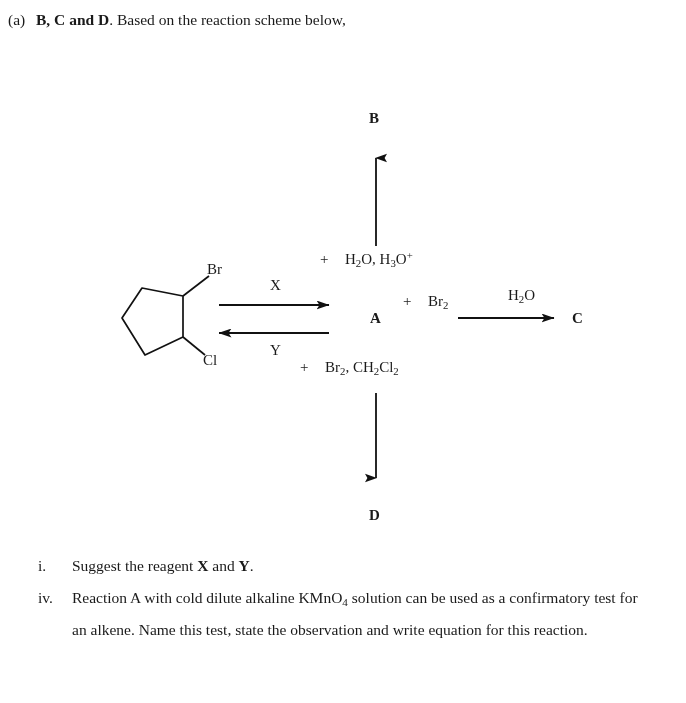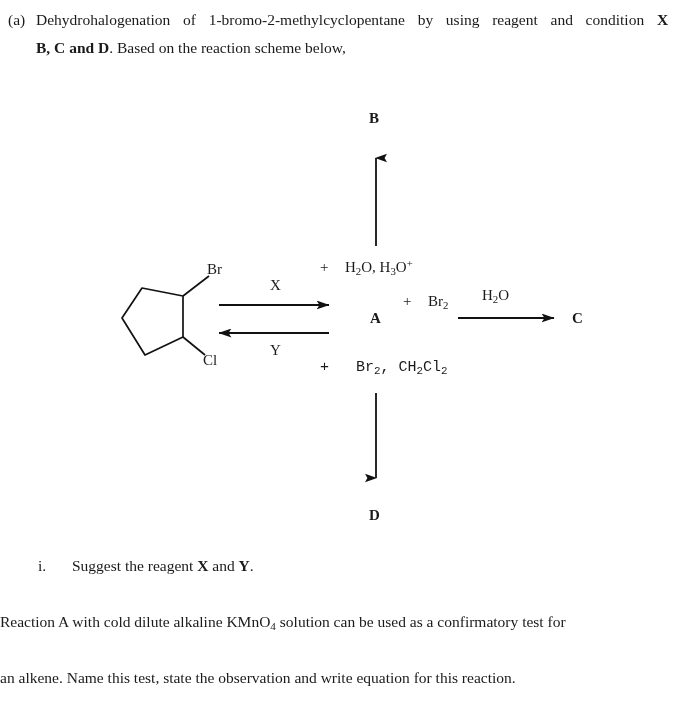--- a/index.html
+++ b/index.html
@@ -98,38 +98,29 @@
     box-sizing: border-box;
     font-size: 15.5px;
     line-height: 28px;
   }
   .q-text {
     flex: 1 1 auto;
     padding-right: 32px;
     font-size: 15.5px;
     line-height: 28px;
   }
-  .q-text .ln { display: block; margin-top: 24px; }
+  .q-text .ln { display: block; }
 </style>
 </head>
 <body>
 
 <div id="intro-block">
   <div class="intro-row">
     <div id="intro-marker">(a)</div>
     <div id="intro-text">
-      <span class="ln just"><span>Dehydrohalogenation</span>
-        <span>of</span>
-        <span>1-bromo-2-methylcyclopentane</span>
-        <span>by</span>
-        <span>using</span>
-        <span>reagent</span>
-        <span>and</span>
-        <span>condition</span>
-        <b>X</b></span>
       <span class="ln"><b>B, C and D</b><span>. Based on the reaction scheme below,</span></span>
     </div>
   </div>
 </div>
 
 <div id="scheme">
 
   <div class="lbl bold-lbl" style="left:369px; top:13px;">B</div>
 
   <div class="lbl bold-lbl" style="left:369px; top:410px;">D</div>
@@ -172,55 +163,56 @@
   </svg>
 
   <div class="lbl" style="left:207px; top:164px;">Br</div>
 
   <div class="lbl" style="left:203px; top:255px;">Cl</div>
 
   <div class="lbl" style="left:270px; top:180px;">X</div>
 
   <div class="lbl" style="left:270px; top:245px;">Y</div>
 
-  <div class="lbl" style="left:320px; top:160px;text-align:right;">
+  <div class="lbl" style="left:320px; top:152px;text-align:right;">
     <span>+</span>
     <span style="display:inline-block;width:9px"></span>
     <span><span>H</span><sub>2</sub><span>O,</span></span>
     <span><span>H</span><sub>3</sub><span>O</span><sup>+</sup></span>
   </div>
 
-  <div class="lbl" style="left:320px; top:262px;font-family:Liberation Mono, monospace;">
+  <div class="lbl" style="left:300px; top:262px;">
     <span>+</span>
     <span style="display:inline-block;width:9px"></span>
     <span><span>Br</span><sub>2</sub><span>,</span></span>
     <span><span>CH</span><sub>2</sub><span>Cl</span><sub>2</sub></span>
   </div>
 
   <div class="lbl bold-lbl" style="left:370px; top:213px;">A</div>
 
   <div class="lbl" style="left:403px; top:196px;">
     <span>+</span>
     <span style="display:inline-block;width:9px"></span>
     <span><span>Br</span><sub>2</sub></span>
   </div>
 
-  <div class="lbl" style="left:482px; top:190px;"><span>H</span><sub>2</sub><span>O</span></div>
+  <div class="lbl" style="left:508px; top:190px;"><span>H</span><sub>2</sub><span>O</span></div>
 
   <div class="lbl bold-lbl" style="left:572px; top:213px;">C</div>
 </div>
 
 <div id="questions">
 
   <div class="q-row">
     <div class="q-num">i.</div>
     <div class="q-text"><span>Suggest the reagent </span><b>X</b><span> and </span><b>Y</b><span>.</span></div>
   </div>
 
 
 
   <div class="q-row">
+    <div class="q-num">iv.</div>
     <div class="q-text">
       <span class="ln"><span>Reaction A with cold dilute alkaline KMnO</span><sub>4</sub><span> solution can be used as a confirmatory test for</span></span>
       <span class="ln">an alkene. Name this test, state the observation and write equation for this reaction.</span>
     </div>
   </div>
 </div>
 
 </body></html>

